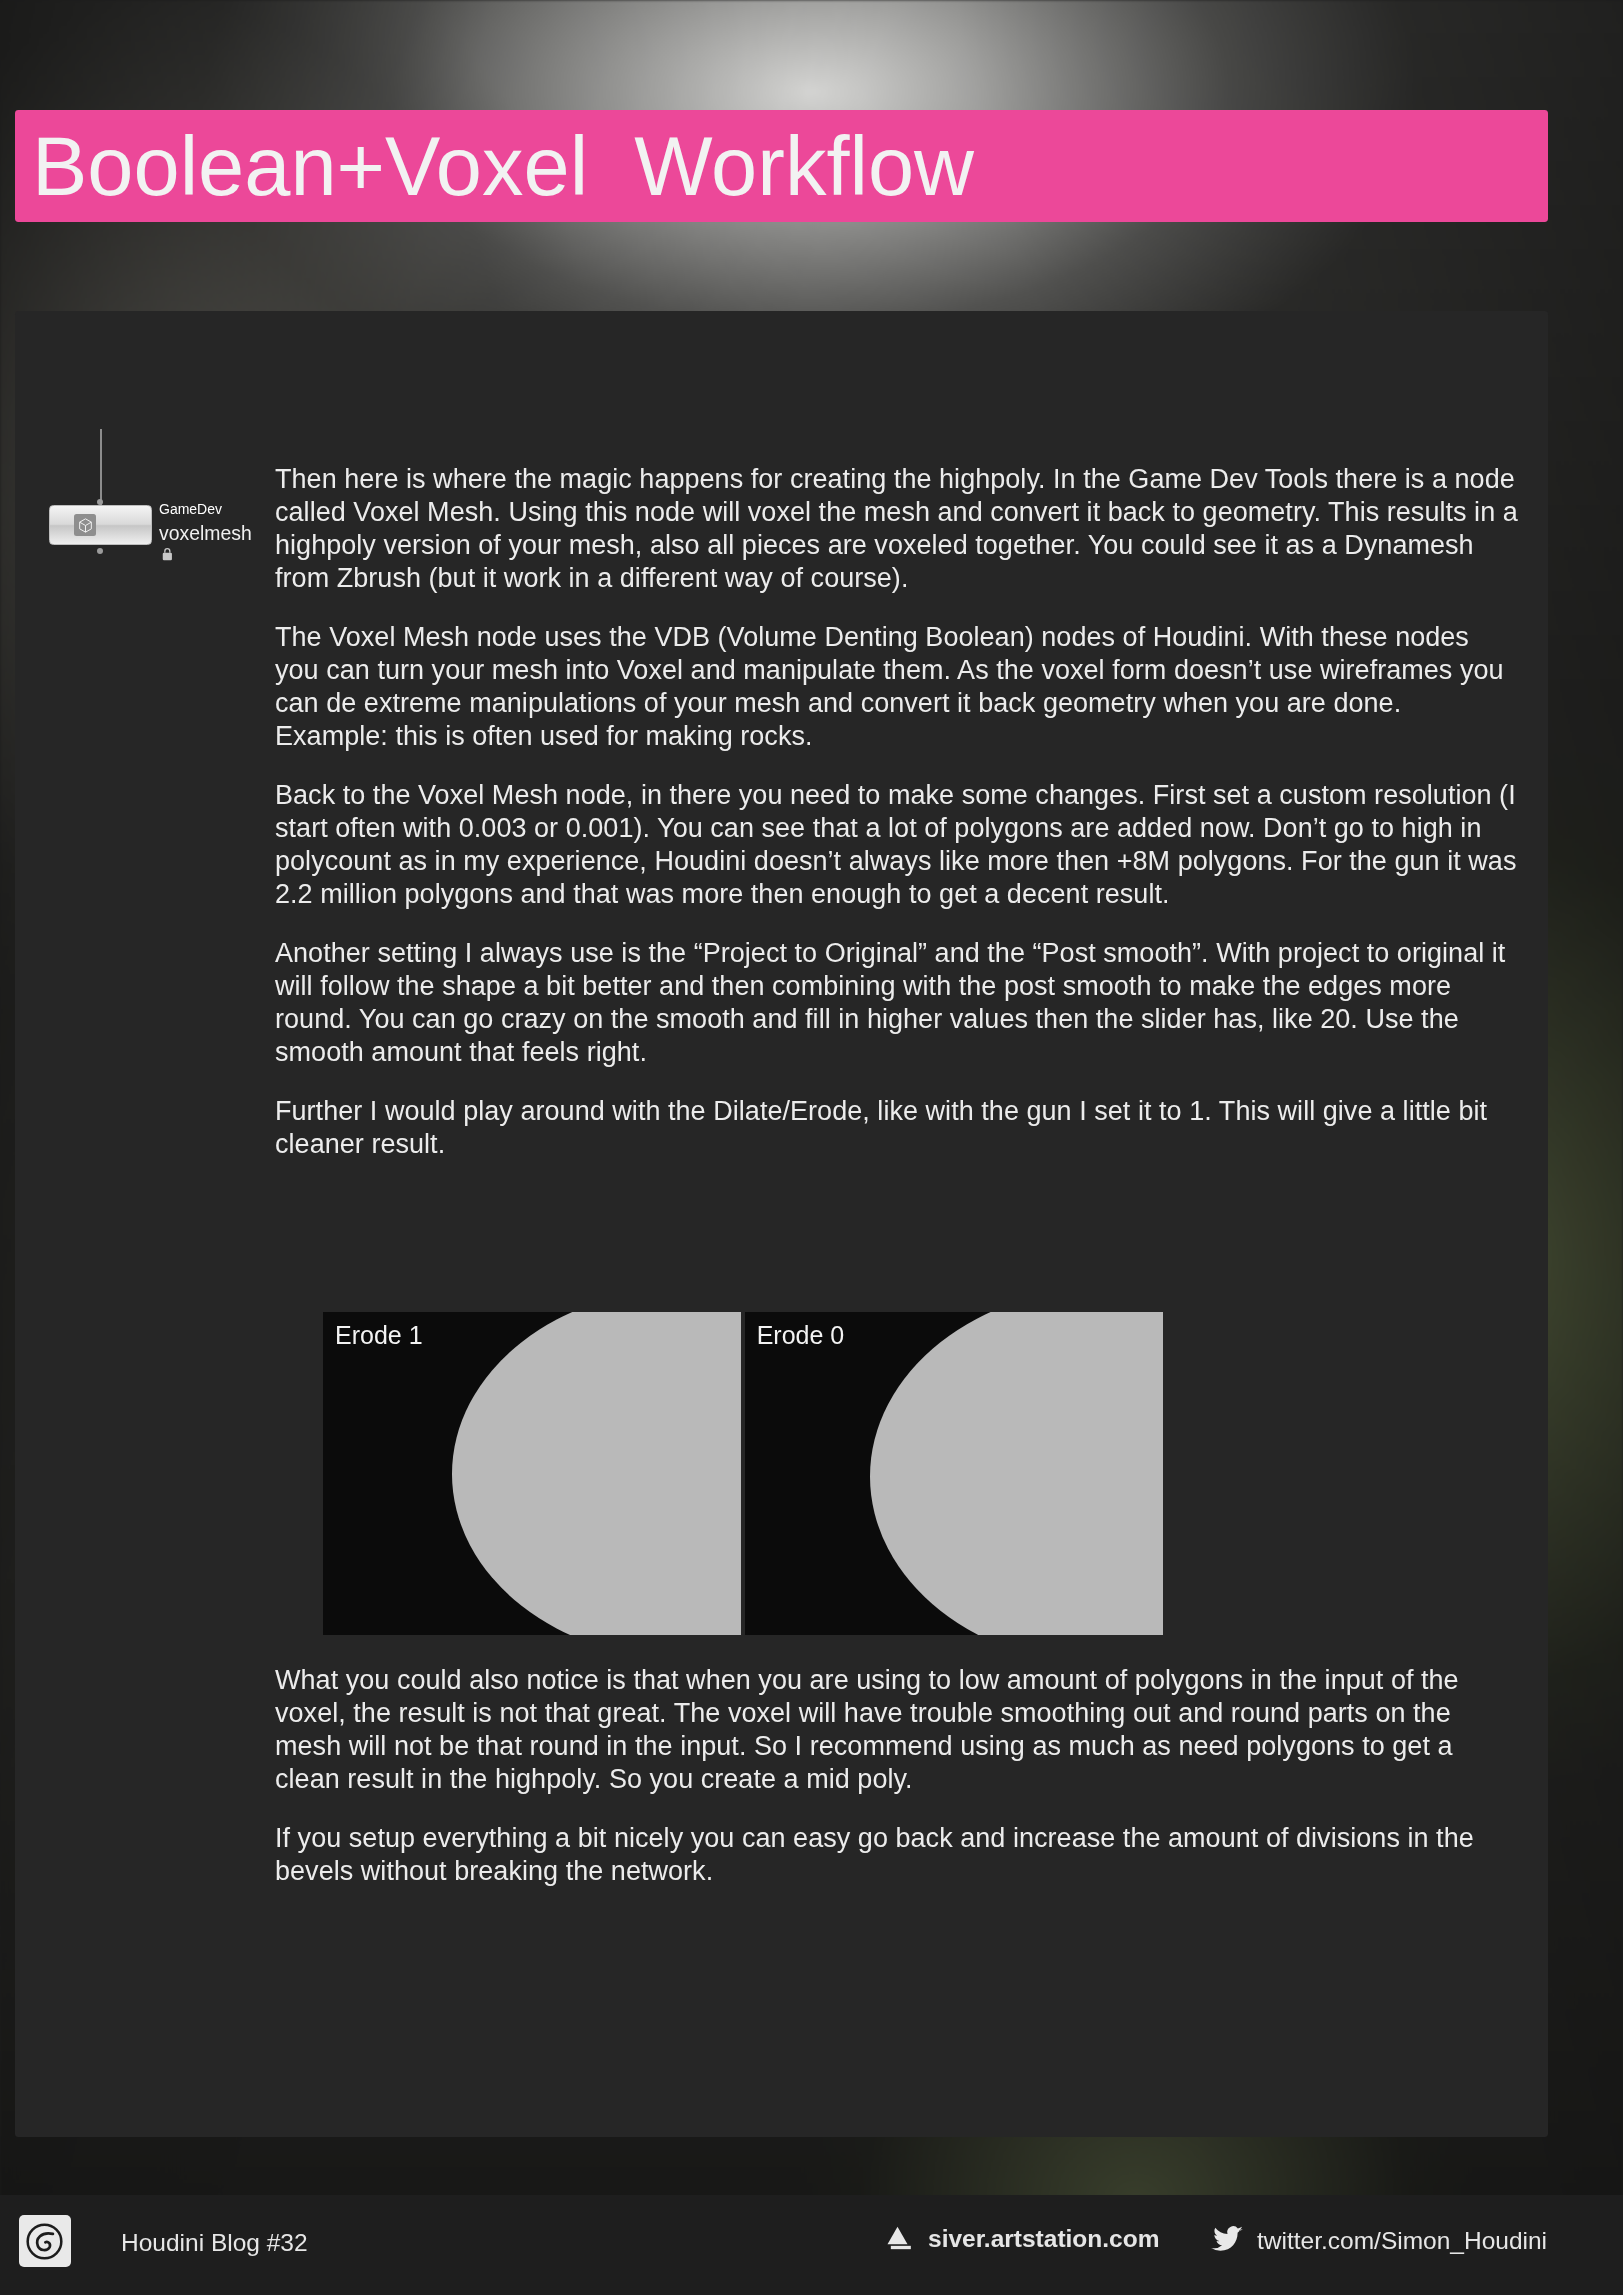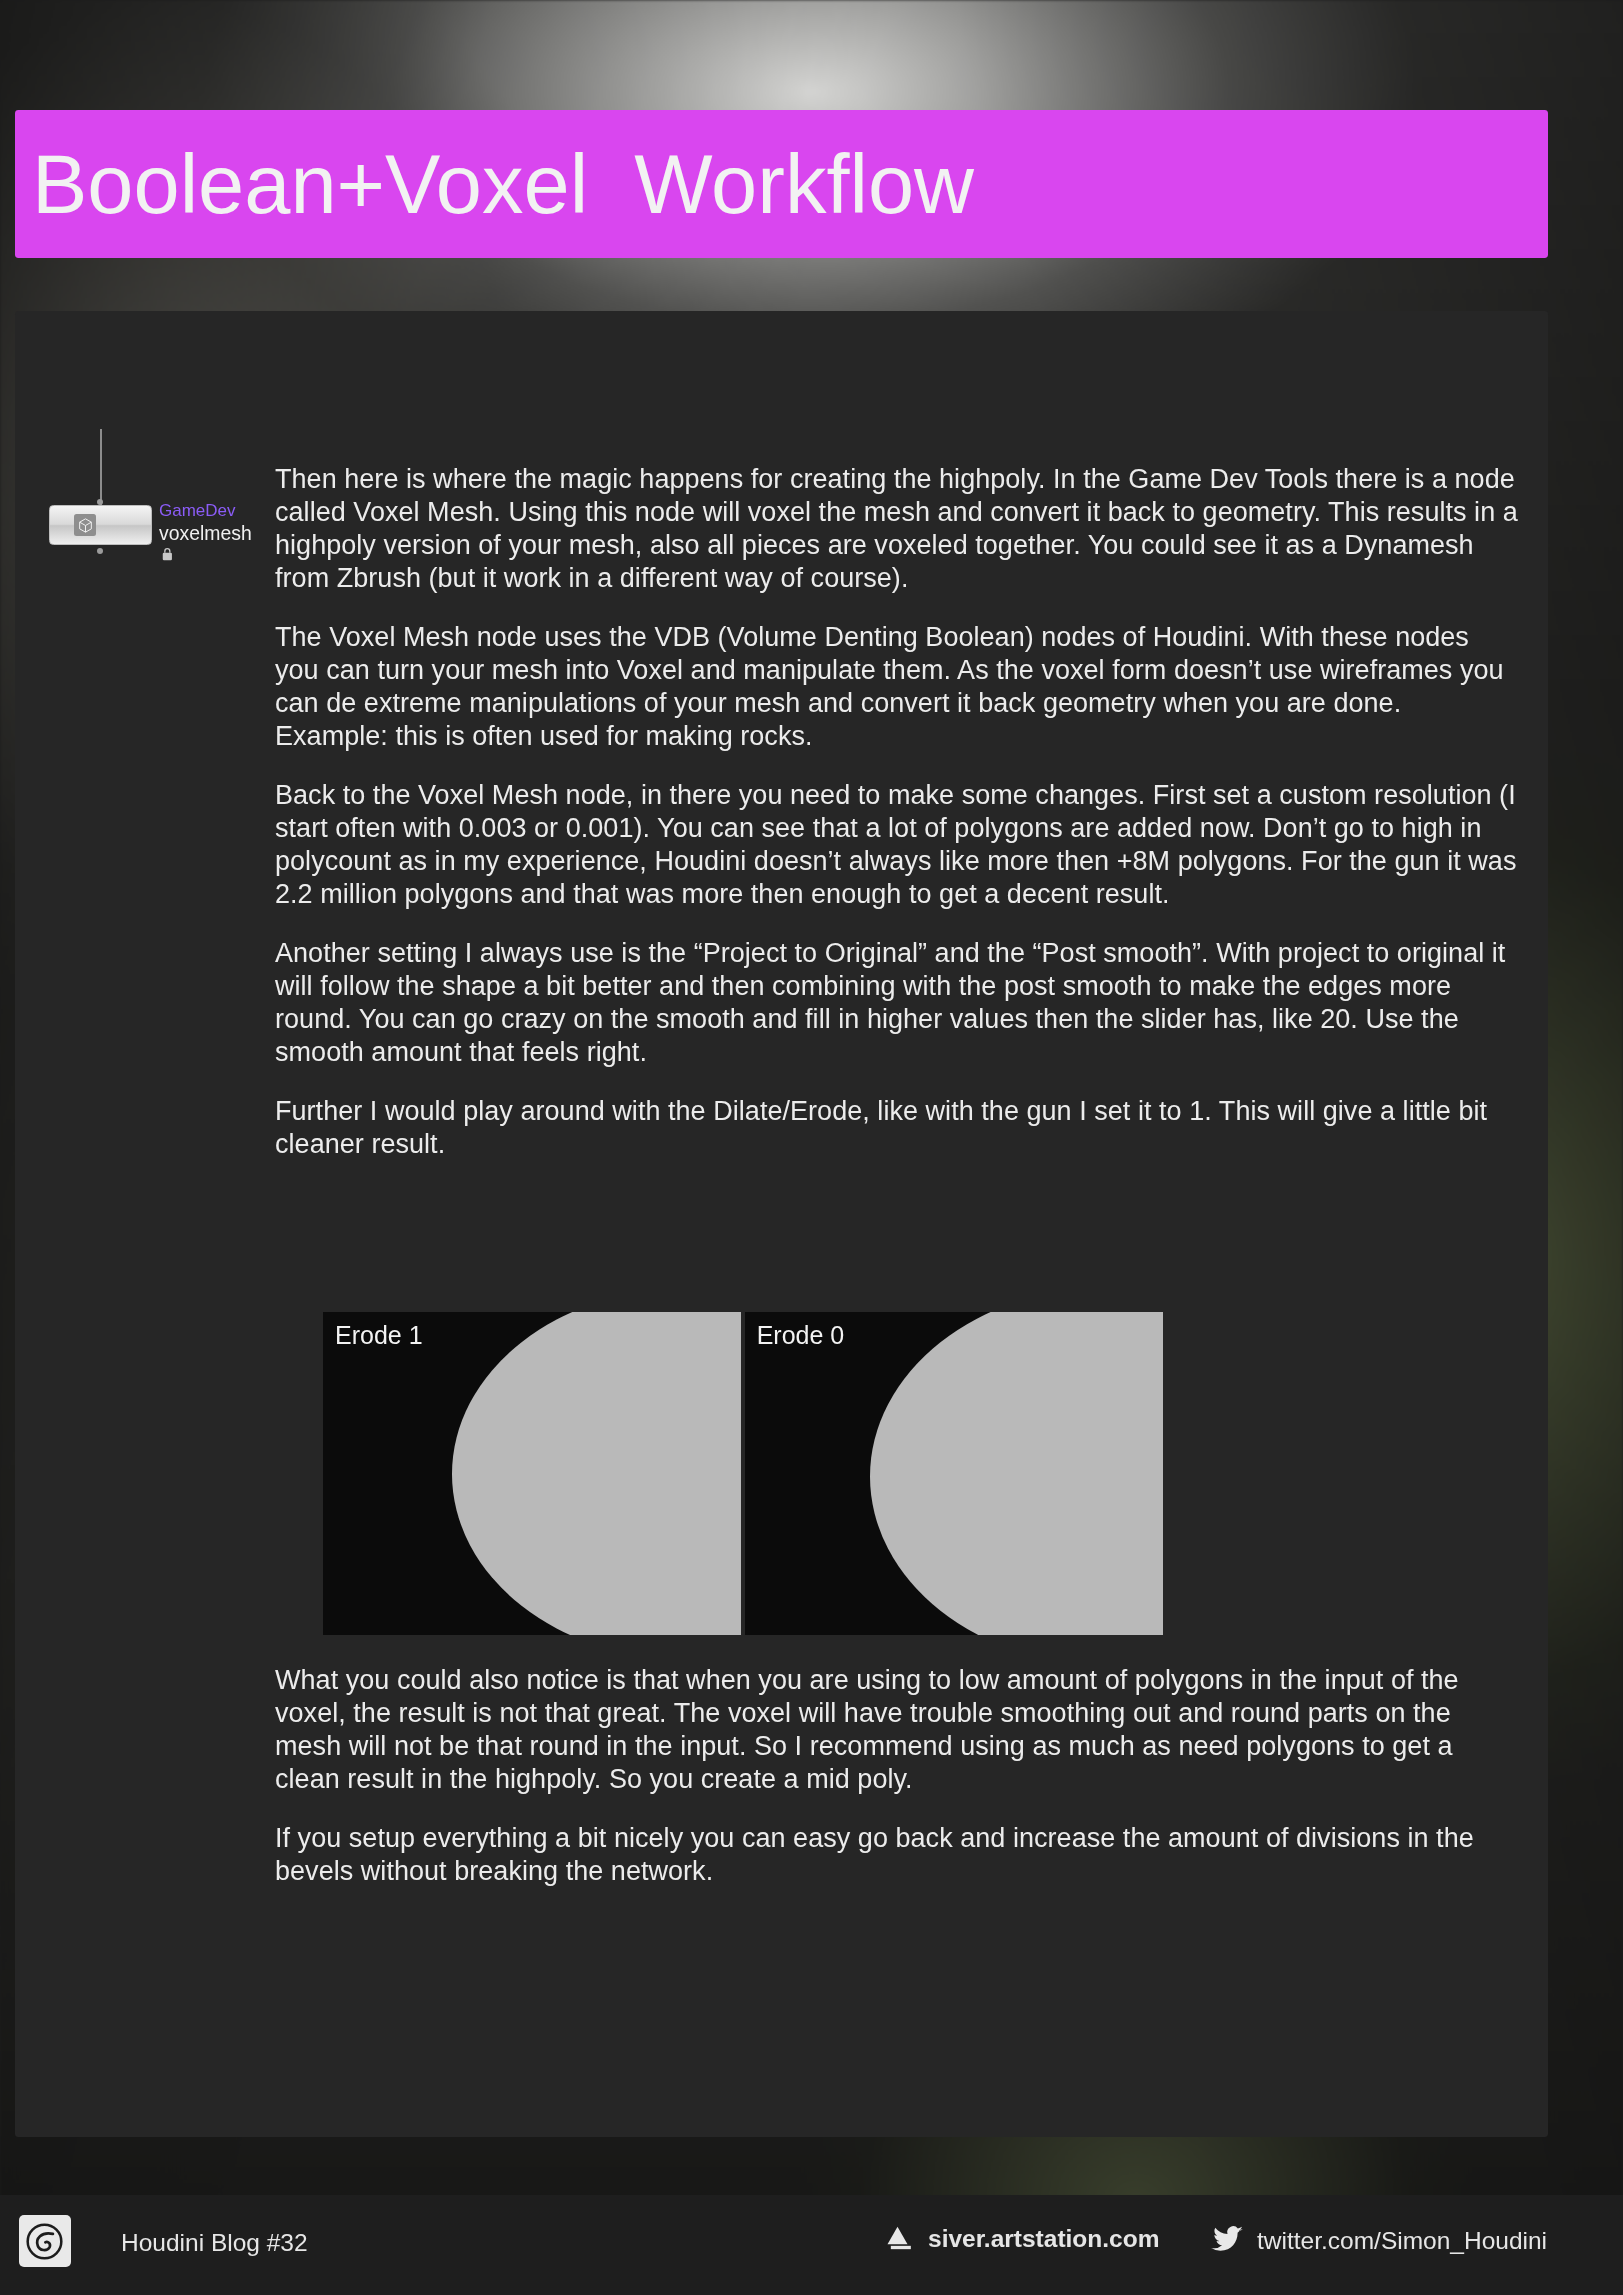--- a/index.html
+++ b/index.html
@@ -30,22 +30,22 @@
     position: absolute; inset: 0;
     background:
       linear-gradient(105deg, rgba(0,0,0,0.55) 0%, rgba(0,0,0,0.1) 22%, rgba(0,0,0,0) 40%),
       linear-gradient(255deg, rgba(0,0,0,0.45) 0%, rgba(0,0,0,0.05) 30%, rgba(0,0,0,0) 48%);
   }
 
   
   #title-bar {
     position: absolute;
     left: 15px; top: 110px;
-    width: 1533px; height: 148px;
-    background: #d946ef;
+    width: 1533px; height: 112px;
+    background: #ec4899;
     border-radius: 3.4px;
     display: flex;
     align-items: center;
   }
   #title-text {
     color: #f2f2f2;
     font-size: 83px;
     font-weight: 400;
     letter-spacing: 0px;
     padding-left: 17px;
@@ -104,22 +104,22 @@
     position: absolute;
     width: 6px; height: 6px;
     border-radius: 50%;
     background: #9b9b9b;
   }
   #node-dot-top  { left: 65px; top: 70px; }
   #node-dot-bot  { left: 65px; top: 119px; }
   #node-label-vendor {
     position: absolute;
     left: 127px; top: 72px;
-    color: #8b5cf6;
-    font-size: 17px;
+    color: #ffffff;
+    font-size: 14px;
   }
   #node-label-name {
     position: absolute;
     left: 127px; top: 93px;
     color: #f0f0f0;
     font-size: 19.4px;
   }
   #node-lock-icon {
     position: absolute;
     left: 129px; top: 118px;

